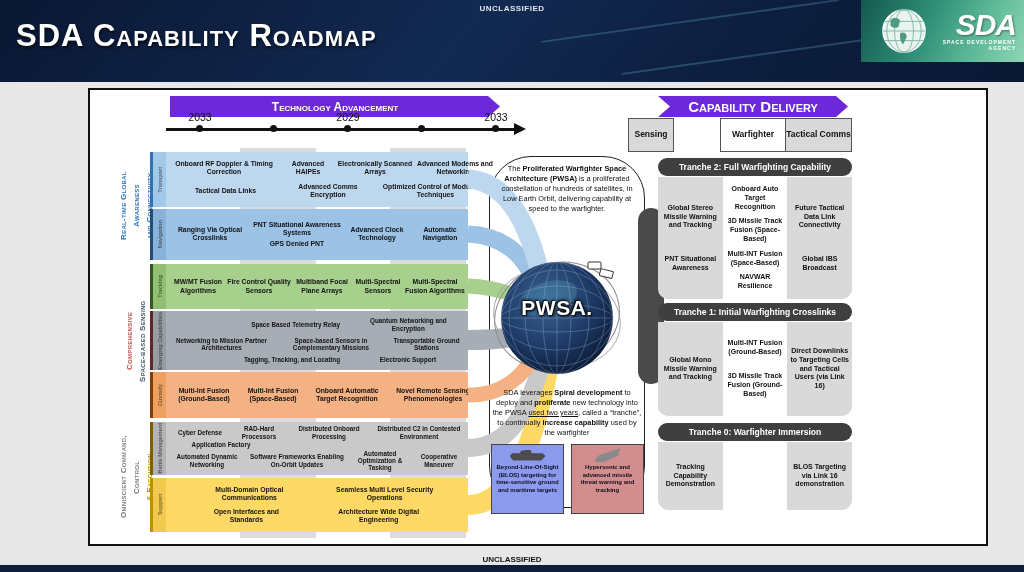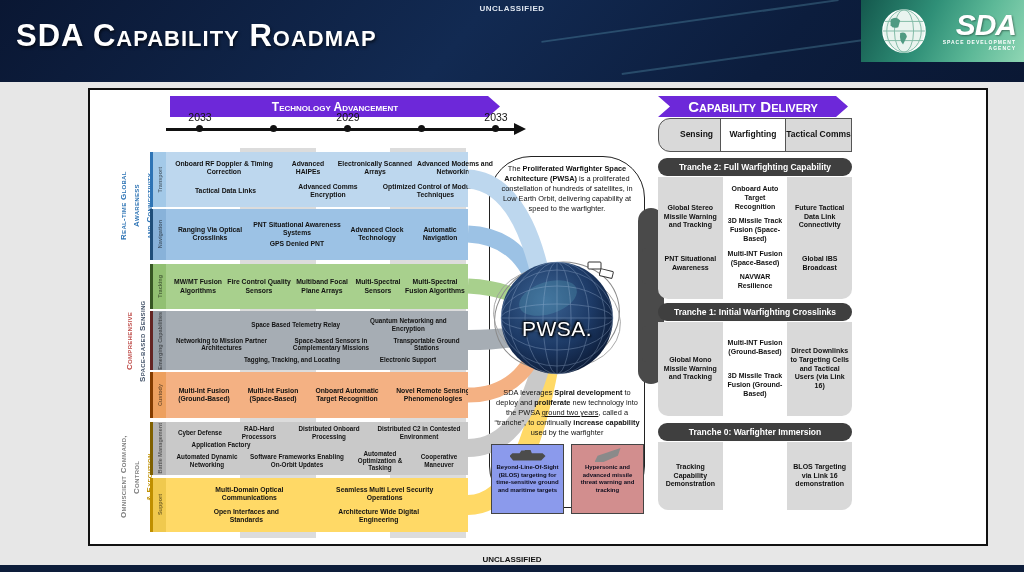--- a/index.html
+++ b/index.html
@@ -78,22 +78,22 @@
   
   #swoosh { position:absolute; left:370px; top:58px; z-index:3; pointer-events:none; }
 
   
   #bubble { position:absolute; left:399px; top:66px; width:156px; height:352px;
     background:#fff; border:1.5px solid #222; border-radius:42px; z-index:2; }
   .cpar { position:absolute; font-size:7.4px; color:#111; text-align:center; line-height:1.35; z-index:5; }
   .cb { font-weight:bold; }
   .cu { text-decoration:underline; }
   #globe-wrap { position:absolute; left:402px; top:162px; width:130px; height:130px; z-index:4; }
-  #globe-label { position:absolute; left:0; top:65px; width:130px; text-align:center;
-    color:#fff; font-size:21px; font-weight:normal; letter-spacing:.5px;
+  #globe-label { position:absolute; left:0; top:44px; width:130px; text-align:center;
+    color:#fff; font-size:21px; font-weight:bold; letter-spacing:.5px;
     text-shadow:0 0 4px #000, 1px 1px 2px #000, -1px -1px 2px #000; }
   #cboxes { position:absolute; left:401px; top:354px; width:153px; display:flex; gap:7px; z-index:5; }
   .cbox { flex:1; height:70px; border:1px solid #444; padding:2px;
     display:flex; flex-direction:column; align-items:center; }
   .cbox .btxt { font-size:6px; font-weight:bold; color:#0e0e1e; text-align:center; line-height:1.25; }
   #box-blos { background:#8b9aec; }
   #box-hyper { background:#d28e8e; }
   .bicon { height:16px; display:flex; align-items:center; justify-content:center; margin-bottom:1px; }
   #ship-icon { width:36px; height:11px; background:#4c4c4c;
     clip-path:polygon(0 60%, 8% 35%, 28% 35%, 33% 10%, 42% 10%, 44% 0, 58% 0, 62% 35%, 92% 35%, 100% 60%, 88% 100%, 10% 100%); }
@@ -350,21 +350,21 @@
       </g>
       <g>
         <rect x="96" y="10" width="13" height="7" rx="1" fill="#fff" stroke="#333" stroke-width="1"></rect>
         <rect x="108" y="18" width="13" height="7" rx="1" fill="#fff" stroke="#333" stroke-width="1" transform="rotate(14 114 21)"></rect>
       </g>
     </svg>
     <div id="globe-label">PWSA.</div>
   </div>
 
   <div class="cpar" style="left:402px; top:298px; width:150px;">
-    <span>SDA leverages </span><span class="cb">Spiral development</span><span> to deploy and </span><span class="cb">proliferate</span><span> new technology into the PWSA </span><span class="cu">ground two years</span><span>, called a “tranche”, to continually </span><span class="cb">increase capability</span><span> used by the warfighter</span>
+    <span>SDA leverages </span><span class="cb">Spiral development</span><span> to deploy and </span><span class="cb">proliferate</span><span> new technology into the PWSA </span><span class="cu">used two years</span><span>, called a “tranche”, to continually </span><span class="cb">increase capability</span><span> used by the warfighter</span>
   </div>
 
   <div id="cboxes">
     <div class="cbox" id="box-blos">
       <div class="bicon">
           <div id="ship-icon"></div>
         </div>
       <div class="btxt">Beyond-Line-Of-Sight (BLOS) targeting for time-sensitive ground and maritime targets</div>
     </div>
     <div class="cbox" id="box-hyper">
@@ -372,22 +372,22 @@
           <div id="missile-icon"></div>
         </div>
       <div class="btxt">Hypersonic and advanced missile threat warning and tracking</div>
     </div>
   </div>
 
   <div class="conn" style="left:548px; top:118px; width:26px; height:176px; border-radius:13px;"></div>
   <div class="conn" style="left:552px; top:158px; width:30px; height:36px; border-radius:4px;"></div>
   <div class="conn" style="left:552px; top:236px; width:30px; height:36px; border-radius:4px;"></div>
 
-  <div class="dhead" style="left:568px; width:77px;border-radius:12px;">Sensing</div>
-  <div class="dhead" style="left:630px; width:66px; background:#fff;">Warfighting</div>
+  <div class="dhead" style="left:538px; width:46px;">Sensing</div>
+  <div class="dhead" style="left:630px; width:66px; background:#fff;">Warfighter</div>
   <div class="dhead" style="left:695px; width:67px;">Tactical Comms</div>
 
   <div class="dsec-banner" style="top:68px;">Tranche 2: Full Warfighting Capability</div>
   <div class="dbody" style="top:87px; height:122px;">
     <div class="dcol side c1">
       <div class="ditem">Global Stereo Missile Warning and Tracking</div>
       <div class="ditem">PNT Situational Awareness</div>
     </div>
     <div class="dcol mid">
       <div class="ditem">Onboard Auto Target Recognition</div>

